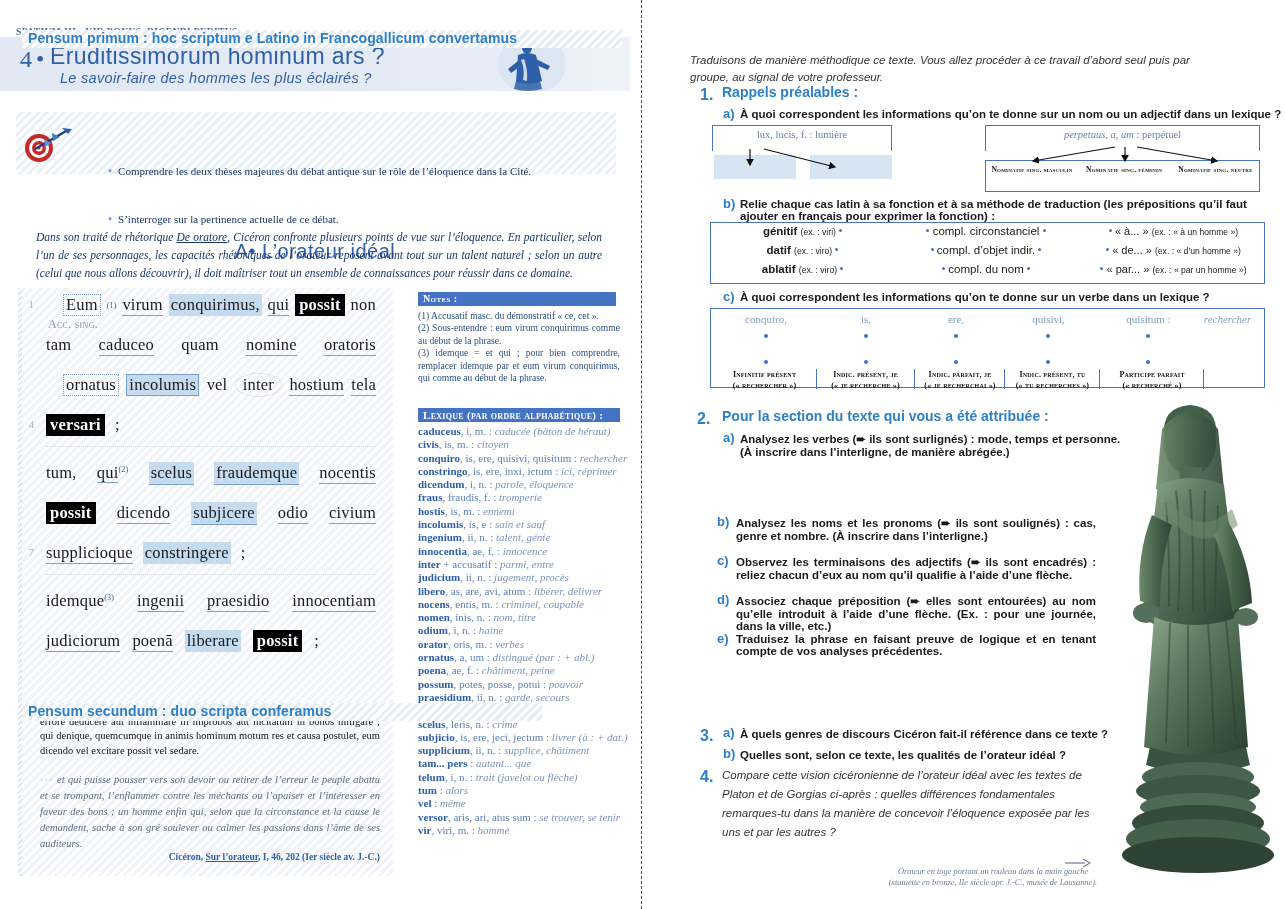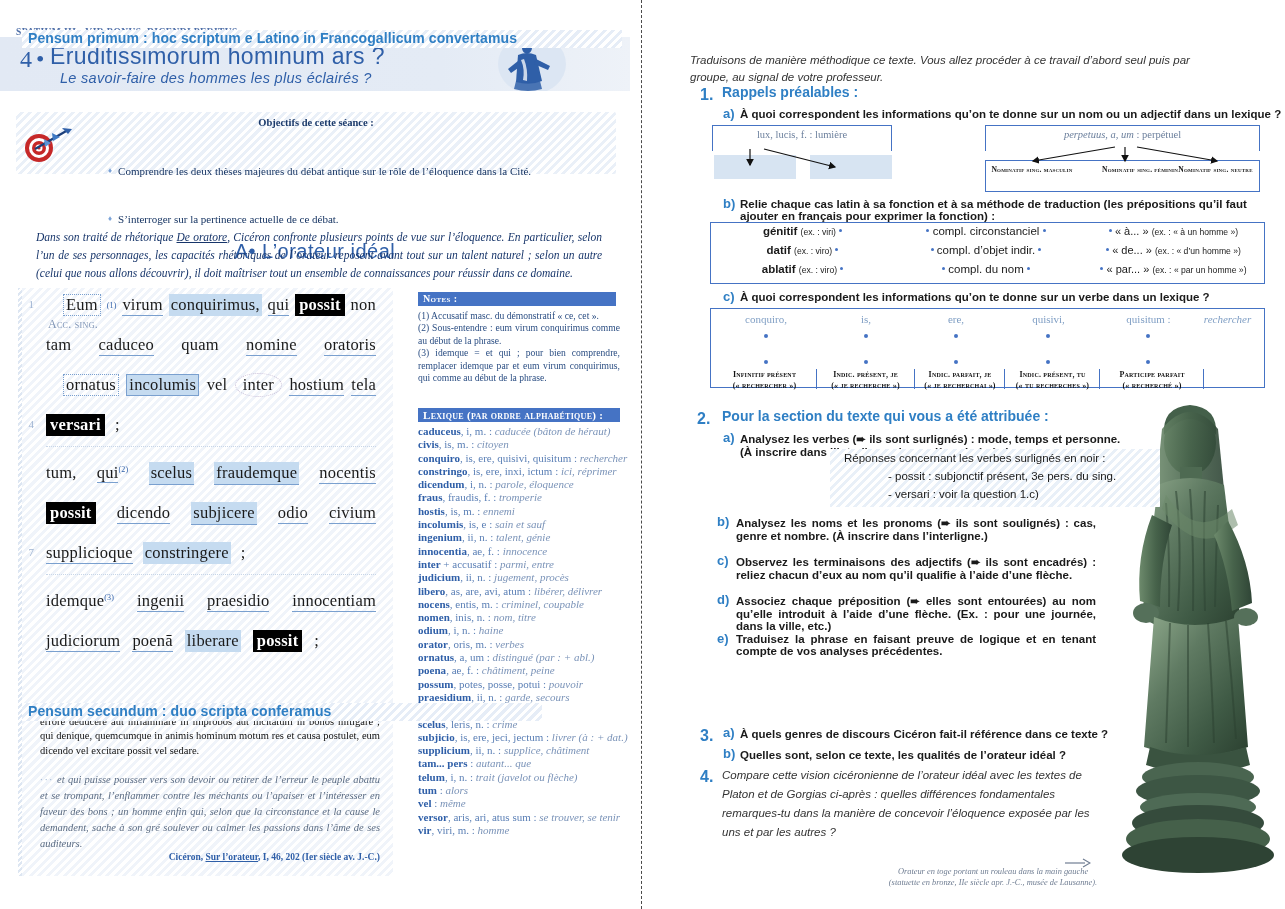--- a/index.html
+++ b/index.html
@@ -284,21 +284,20 @@
           <path d="M38 24 l-10 8 3 4 10 -7 z"></path>
           <path d="M36 44 q11 4 24 0 l2 8 q-14 4 -28 0 z" opacity=".85"></path>
         </g>
         <g fill="#ffffff" opacity=".75">
           <path d="M44 22 q4 10 3 22 l-4 -1 q2 -11 -2 -20 z"></path>
         </g>
       </svg>
     </div>
 
     <div class="objbox">
-      <div class="objtitle">Objectifs de cette séance :</div>
       <div class="target">
         <svg width="74" height="40" viewBox="0 0 74 40">
           <circle cx="17" cy="24" r="14" fill="#c62828"></circle>
           <circle cx="17" cy="24" r="10" fill="#ffffff"></circle>
           <circle cx="17" cy="24" r="7" fill="#c62828"></circle>
           <circle cx="17" cy="24" r="3.5" fill="#ffffff"></circle>
           <circle cx="17" cy="24" r="1.6" fill="#c62828"></circle>
           <path d="M13 25 L46 6" stroke="#1c3f7a" stroke-width="2.2" fill="none"></path>
           <path d="M40 4 l10 1 -4 5 z" fill="#2f5fa8"></path>
           <path d="M30 9 l8 4 -7 4 z" fill="#3f7ac4"></path>
@@ -497,21 +496,21 @@
       </defs>
     <line x1="50" y1="4" x2="50" y2="20" stroke="#111" stroke-width="1.2" marker-end="url(#ah)"></line>
     <line x1="64" y1="4" x2="135" y2="22" stroke="#111" stroke-width="1.2" marker-end="url(#ah)"></line>
   </svg>
 
   <div class="exbox" style="left:985px;top:125px;width:275px;height:26px;border-bottom:none;">
     <div class="lbl"><i>perpetuus, a, um</i><span> : perpétuel</span></div>
   </div>
   <div class="exbox" style="left:985px;top:160px;width:275px;height:32px;">
     <div class="natxt" style="left:0px;top:4px;width:92px;">Nominatif sing. masculin</div>
-    <div class="natxt" style="left:108px;top:4px;width:92px;">Nominatif sing. féminin</div>
+    <div class="natxt" style="left:92px;top:4px;width:92px;">Nominatif sing. féminin</div>
     <div class="natxt" style="left:184px;top:4px;width:91px;">Nominatif sing. neutre</div>
   </div>
   <svg style="position:absolute;left:985px;top:145px;" width="280" height="22">
     <line x1="130" y1="2" x2="48" y2="16" stroke="#111" stroke-width="1.2" marker-end="url(#ah)"></line>
     <line x1="140" y1="2" x2="140" y2="16" stroke="#111" stroke-width="1.2" marker-end="url(#ah)"></line>
     <line x1="152" y1="2" x2="232" y2="16" stroke="#111" stroke-width="1.2" marker-end="url(#ah)"></line>
   </svg>
 
   <div class="letter" style="position:absolute;left:723px;top:196px;">b)</div>
   <div class="qa" style="left:740px;top:198px;width:520px;">Relie chaque cas latin à sa fonction et à sa méthode de traduction (les prépositions qu’il faut ajouter en français pour exprimer la fonction) :</div>
@@ -679,25 +678,20 @@
       <ellipse cx="88" cy="460" rx="76" ry="18" fill="#2e4334"></ellipse>
     </svg>
   </div>
 
   <div style="position:absolute;left:697px;top:410px;" class="listnum">2.</div>
   <div class="q-title" style="left:722px;top:408px;">Pour la section du texte qui vous a été attribuée :</div>
 
   <div class="letter" style="position:absolute;left:723px;top:430px;">a)</div>
   <div class="qa" style="left:740px;top:432px;width:385px;">Analysez les verbes (➨ ils sont surlignés) : mode, temps et personne. (À inscrire dans l’interligne, de manière abrégée.)</div>
 
-  <div class="notebox">
-    <div class="l" style="left:14px;top:3px;">Réponses concernant les verbes surlignés en noir :</div>
-    <div class="l" style="left:58px;top:21px;">- possit : subjonctif présent, 3e pers. du sing.</div>
-    <div class="l" style="left:58px;top:39px;">- versari : voir la question 1.c)</div>
-  </div>
 
   <div class="letter" style="position:absolute;left:717px;top:514px;">b)</div>
   <div class="qa" style="left:736px;top:516px;width:360px;text-align:justify;">Analysez les noms et les pronoms (➨ ils sont soulignés) : cas, genre et nombre. (À inscrire dans l’interligne.)</div>
 
   <div class="letter" style="position:absolute;left:717px;top:553px;">c)</div>
   <div class="qa" style="left:736px;top:555px;width:360px;text-align:justify;">Observez les terminaisons des adjectifs (➨ ils sont encadrés) : reliez chacun d’eux au nom qu’il qualifie à l’aide d’une flèche.</div>
 
   <div class="letter" style="position:absolute;left:717px;top:592px;">d)</div>
   <div class="qa" style="left:736px;top:594px;width:360px;text-align:justify;">Associez chaque préposition (➨ elles sont entourées) au nom qu’elle introduit à l’aide d’une flèche. (Ex. : pour une journée, dans la ville, etc.)</div>
 

